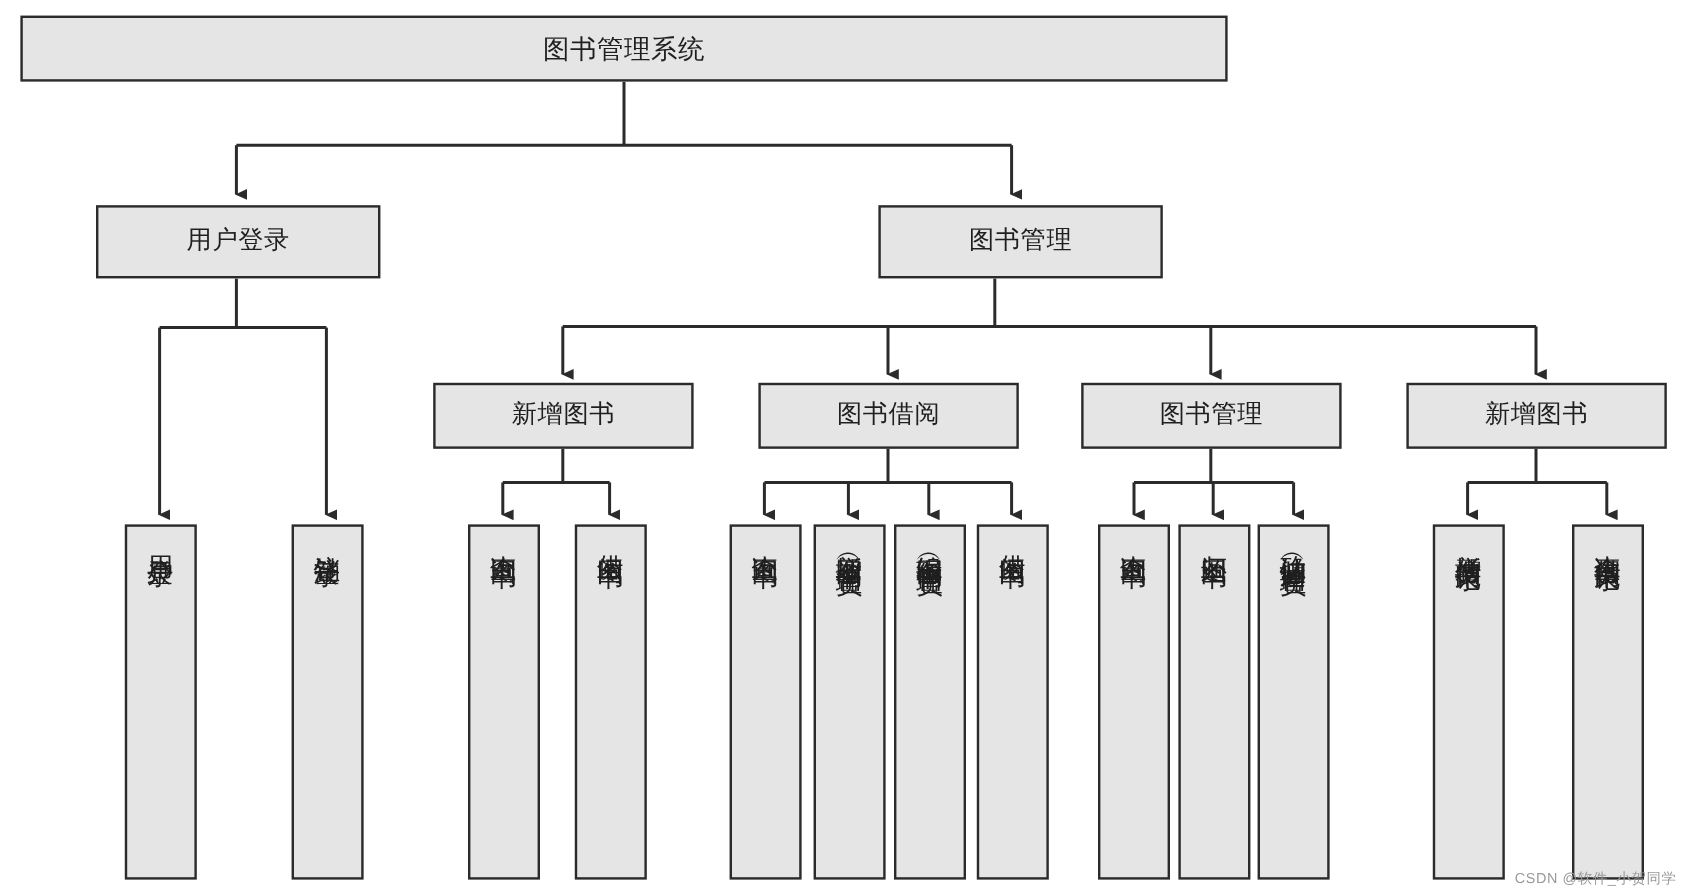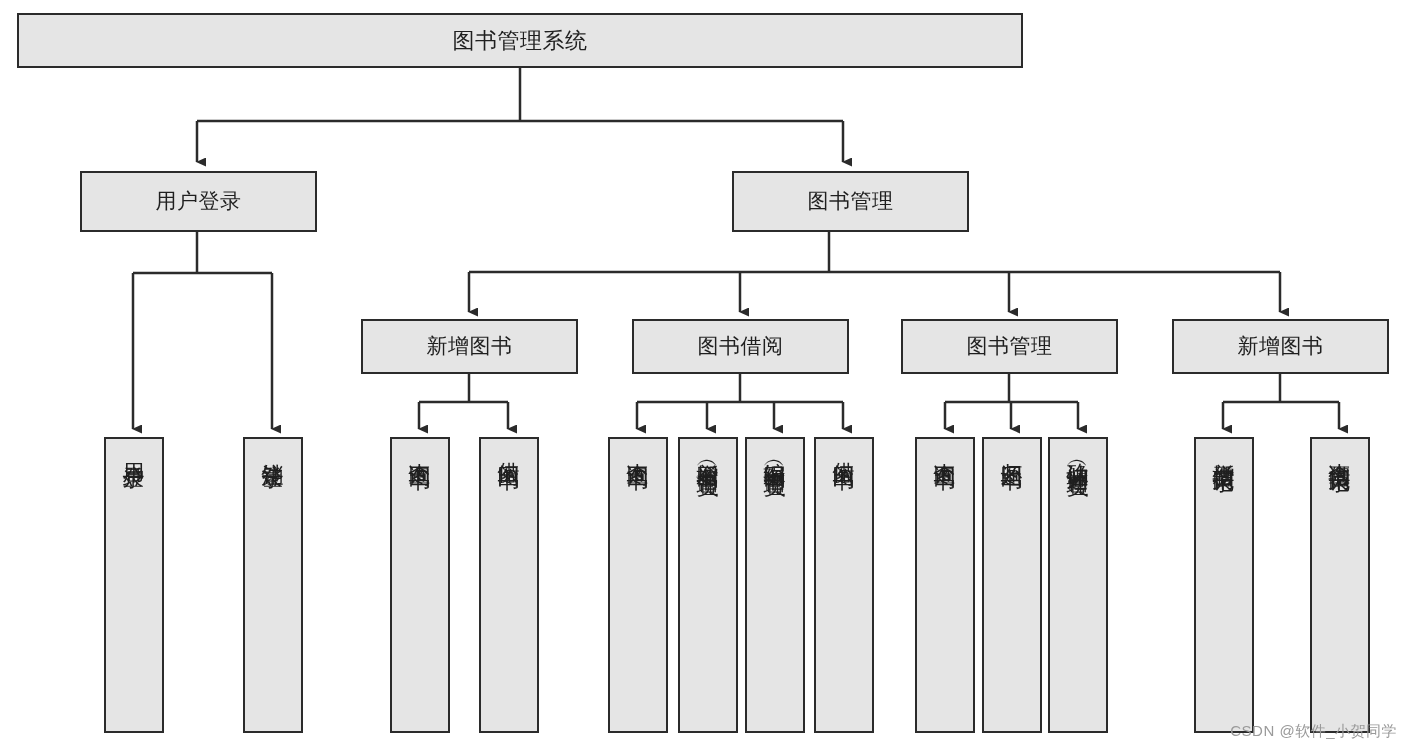--- a/index.html
+++ b/index.html
@@ -62,21 +62,21 @@
     text-orientation: upright;
     font-size: 22px;
     line-height: 1.05;
     letter-spacing: 2px;
     text-align: left;
   }
   .watermark {
     position: absolute;
     right: 8px;
     bottom: 6px;
-    font-size: 15px;
+    font-size: 12px;
     color: #9a9a9a;
     font-family: "Liberation Sans", "DejaVu Sans", sans-serif;
     letter-spacing: 0.5px;
     white-space: nowrap;
   }
 </style>
 </head>
 <body>
 
 <div id="diagram-root">

